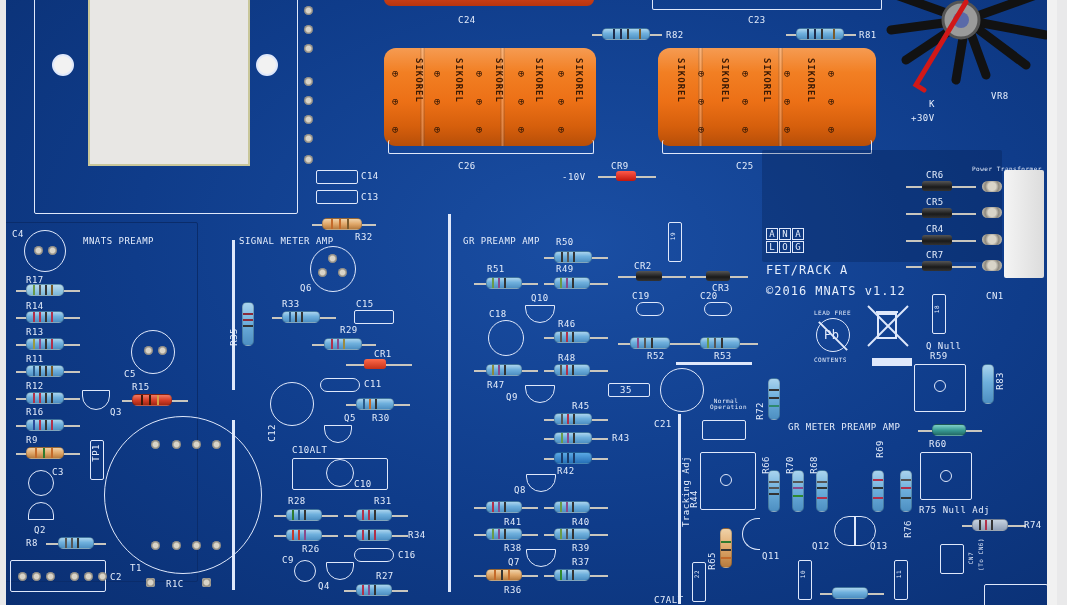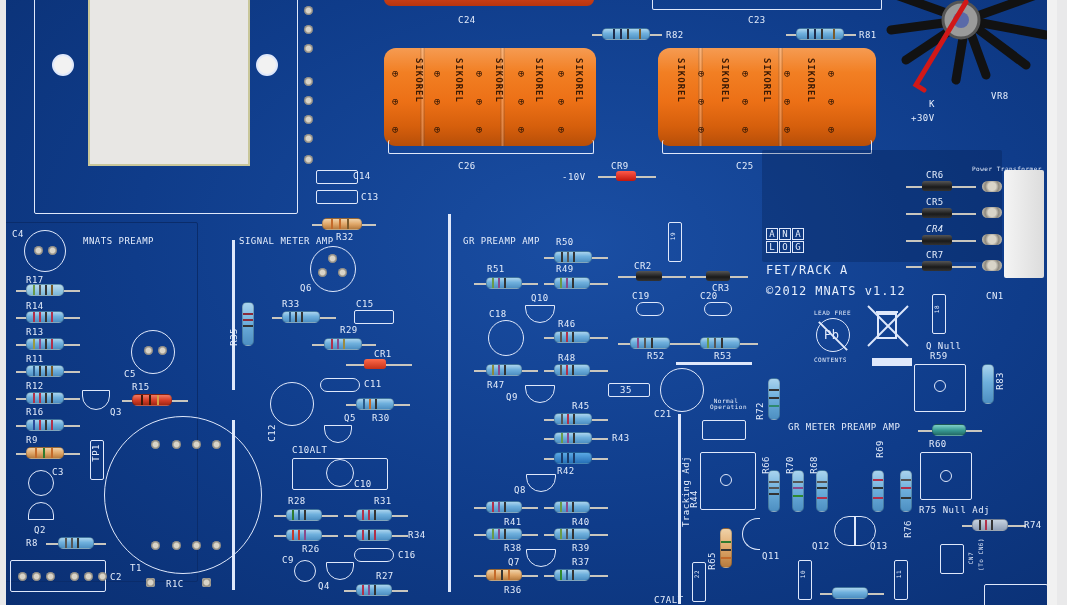--- a/index.html
+++ b/index.html
@@ -51,21 +51,21 @@
   <div class="pad" style="left:298px;top:25px;"></div>
   <div class="pad" style="left:298px;top:44px;"></div>
   <div class="pad" style="left:298px;top:77px;"></div>
   <div class="pad" style="left:298px;top:96px;"></div>
   <div class="pad" style="left:298px;top:115px;"></div>
   <div class="pad" style="left:298px;top:134px;"></div>
   <div class="pad" style="left:298px;top:155px;"></div>
 
   <div class="outline" style="left:310px;top:170px;width:42px;height:14px;"></div>
   <div class="outline" style="left:310px;top:190px;width:42px;height:14px;"></div>
-  <div class="silk" style="left:347px;top:172px;">C14</div>
+  <div class="silk" style="left:355px;top:172px;">C14</div>
   <div class="silk" style="left:355px;top:193px;">C13</div>
 
   <div class="cap-orange" style="left:378px;top:-8px;width:210px;height:14px;background:linear-gradient(180deg,#d7481f,#b8340e);"></div>
   <div class="silk" style="left:452px;top:16px;">C24</div>
   <div class="outline" style="left:646px;top:-4px;width:230px;height:14px;border-top:none;"></div>
   <div class="silk" style="left:742px;top:16px;">C23</div>
 
   <div class="cap-orange" style="left:378px;top:48px;width:212px;height:98px;">
     <div class="ring" style="left:36px;"></div>
       <div class="ring" style="left:116px;"></div>
@@ -160,41 +160,41 @@
   <div class="outline" style="left:756px;top:150px;width:240px;height:112px;border:none;background:rgba(0,20,60,.25);"></div>
   <div class="silk sm" style="left:966px;top:166px;">Power Transformer</div>
   <div class="lead" style="left:900px;top:186px;width:70px;"></div>
   <div class="diode" style="left:916px;top:181px;width:30px;"></div>
   <div class="silk" style="left:920px;top:171px;">CR6</div>
   <div class="lead" style="left:900px;top:213px;width:70px;"></div>
   <div class="diode" style="left:916px;top:208px;width:30px;"></div>
   <div class="silk" style="left:920px;top:198px;">CR5</div>
   <div class="lead" style="left:900px;top:240px;width:70px;"></div>
   <div class="diode" style="left:916px;top:235px;width:30px;"></div>
-  <div class="silk" style="left:920px;top:225px;font-style:italic;">CR4</div>
+  <div class="silk" style="left:920px;top:225px;">CR4</div>
   <div class="lead" style="left:900px;top:266px;width:70px;"></div>
   <div class="diode" style="left:916px;top:261px;width:30px;"></div>
   <div class="silk" style="left:920px;top:251px;">CR7</div>
   <div class="connector" style="left:998px;top:170px;width:40px;height:108px;"></div>
   <div class="pad" style="left:976px;top:181px;width:20px;height:11px;border-radius:6px;"></div>
   <div class="pad" style="left:976px;top:207px;width:20px;height:11px;border-radius:6px;"></div>
   <div class="pad" style="left:976px;top:234px;width:20px;height:11px;border-radius:6px;"></div>
   <div class="pad" style="left:976px;top:260px;width:20px;height:11px;border-radius:6px;"></div>
   <div class="silk" style="left:980px;top:292px;">CN1</div>
 
   <div class="analog-box" style="left:760px;top:228px;">
     <span>A</span>
       <span>N</span>
       <span>A</span>
     <span>L</span>
       <span>O</span>
       <span>G</span>
   </div>
   <div class="silk lg" style="left:760px;top:264px;">FET/RACK A</div>
-  <div class="silk lg" style="left:760px;top:285px;">©2012 MNATS v1.12</div>
+  <div class="silk lg" style="left:760px;top:285px;">©2016 MNATS v1.12</div>
 
   <div class="silk sm" style="left:808px;top:310px;">LEAD FREE</div>
   <div class="circ" style="left:810px;top:318px;width:34px;height:34px;"></div>
   <div class="silk" style="left:818px;top:329px;font-size:12px;">Pb</div>
   <div class="line" style="left:826px;top:316px;width:2px;height:40px;transform:rotate(-45deg);"></div>
   <div class="silk sm" style="left:808px;top:357px;">CONTENTS</div>
   <svg style="position:absolute;left:858px;top:302px;" width="48" height="48" viewBox="0 0 48 48">
     <g stroke="#dfe8fb" stroke-width="2" fill="none">
       <rect x="14" y="12" width="18" height="24"></rect>
         <line x1="12" y1="10" x2="34" y2="10"></line>
@@ -322,21 +322,21 @@
     <div class="pad" style="left:186px;top:541px;"></div>
     <div class="pad" style="left:206px;top:541px;"></div>
   <div class="silk" style="left:124px;top:564px;">T1</div>
   <div class="silk" style="left:160px;top:580px;">R1C</div>
   <div class="pad" style="left:140px;top:578px;border-radius:2px;"></div>
     <div class="pad" style="left:196px;top:578px;border-radius:2px;"></div>
 
   <div class="line" style="left:226px;top:240px;width:3px;height:150px;"></div>
   <div class="line" style="left:226px;top:420px;width:3px;height:170px;"></div>
   <div class="silk" style="left:233px;top:237px;">SIGNAL METER AMP</div>
-  <div class="silk" style="left:330px;top:233px;">R32</div>
+  <div class="silk" style="left:349px;top:233px;">R32</div>
   <div class="lead" style="left:306px;top:224px;width:64px;"></div>
   <div class="res tan" style="left:316px;top:218px;width:40px;">
     <i class="b" style="left:8px;background:#c46a2a"></i>
       <i class="b" style="left:16px;background:#c46a2a"></i>
       <i class="b" style="left:24px;background:#7a5a2a"></i>
     </div>
   <div class="circ" style="left:304px;top:246px;width:46px;height:46px;"></div>
   <div class="pad" style="left:322px;top:254px;"></div>
     <div class="pad" style="left:312px;top:268px;"></div>
     <div class="pad" style="left:332px;top:268px;"></div>
@@ -569,21 +569,21 @@
     <i class="b" style="left:6px;background:#6a9a4a"></i>
       <i class="b" style="left:13px;background:#555"></i>
       <i class="b" style="left:20px;background:#333"></i>
     </div>
   <div class="silk" style="left:641px;top:352px;">R52</div>
   <div class="silk" style="left:708px;top:352px;">R53</div>
   <div class="line" style="left:670px;top:362px;width:76px;height:3px;"></div>
   <div class="outline" style="left:602px;top:383px;width:42px;height:14px;"></div>
   <div class="silk" style="left:614px;top:386px;">35</div>
   <div class="circ" style="left:654px;top:368px;width:44px;height:44px;"></div>
-  <div class="silk" style="left:648px;top:410px;text-align:right;">C21</div>
+  <div class="silk" style="left:648px;top:420px;text-align:right;">C21</div>
   <div class="silk sm" style="left:704px;top:398px;width:32px;white-space:normal;text-align:center;">Normal Operation</div>
   <div class="outline" style="left:696px;top:420px;width:44px;height:20px;"></div>
   <div class="line" style="left:672px;top:414px;width:3px;height:190px;"></div>
   <div class="silk v" style="left:676px;top:456px;">Tracking Adj</div>
   <div class="silk v" style="left:684px;top:490px;">R44</div>
   <div class="outline" style="left:694px;top:452px;width:56px;height:58px;"></div>
   <div class="circ" style="left:714px;top:474px;width:12px;height:12px;"></div>
   <div class="res tan v" style="left:714px;top:528px;height:40px;">
     <i class="b" style="top:12px;background:#2f7a2f"></i>
       <i class="b" style="top:20px;background:#333"></i>

